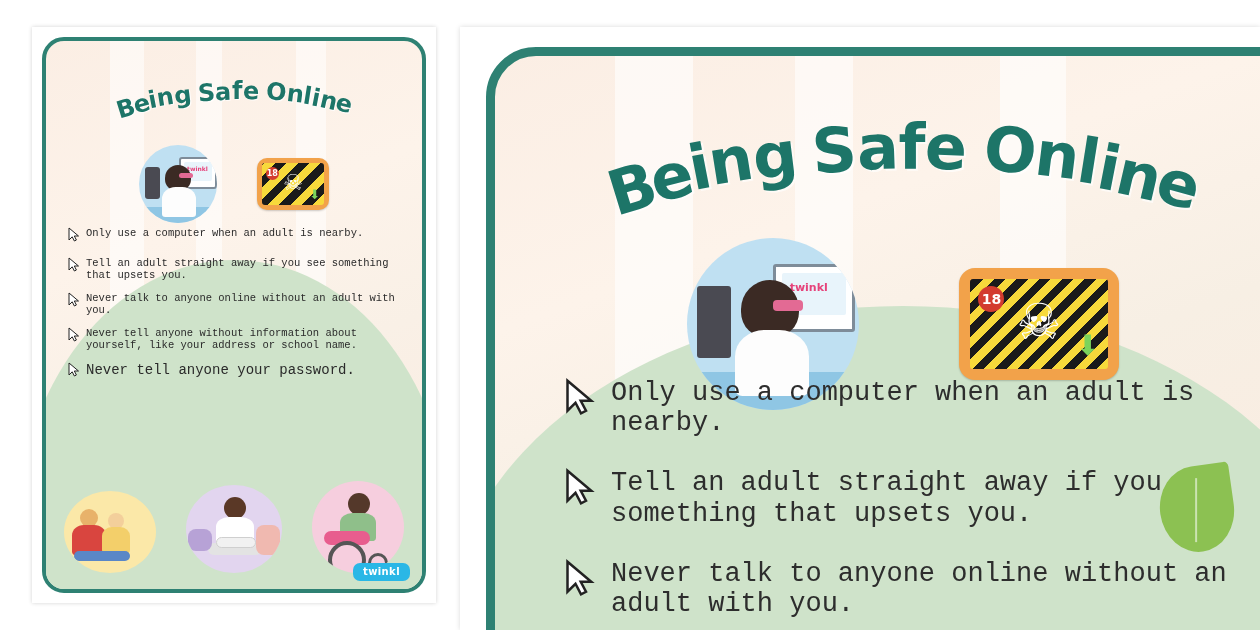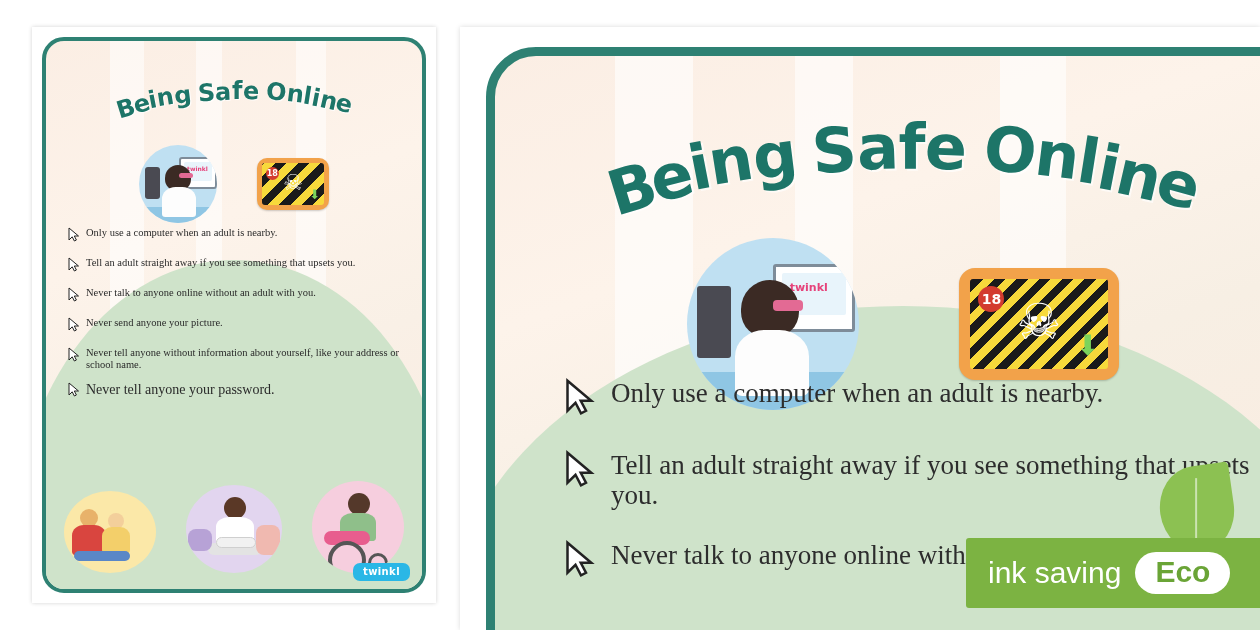--- a/index.html
+++ b/index.html
@@ -192,21 +192,21 @@
     display: flex;
     align-items: flex-start;
     margin-bottom: 11px;
   }
   .cursor-ico {
     flex: none;
     margin-right: 6px;
   }
   .bullet-text {
     color: #2a2a2a;
-    font-family: Liberation Serif, serif;
+    font-family: Liberation Mono, monospace;
   }
 
   .bottom-illus {
     position: absolute;
     left: 18px;
     right: 18px;
     bottom: 16px;
     display: flex;
     justify-content: space-between;
     align-items: flex-end;
@@ -418,28 +418,20 @@
               </svg>
           </span>
           <span class="bullet-text" style="font-size:10.5px;line-height:1.15;">Never talk to anyone online without an adult with you.</span>
         </div>
         <div class="bullet">
           <span class="cursor-ico">
             <svg width="12" height="15" viewBox="0 0 12 15">
                 <path d="M1 1 L1 13 L4.2 9.8 L6.4 14 L8.4 13 L6.3 9 L10.5 9 Z" fill="#ffffff" stroke="#222" stroke-width="1"></path>
               </svg>
           </span>
-          <span class="bullet-text" style="font-size:10.5px;line-height:1.15;">Never send anyone your picture.</span>
-        </div>
-        <div class="bullet">
-          <span class="cursor-ico">
-            <svg width="12" height="15" viewBox="0 0 12 15">
-                <path d="M1 1 L1 13 L4.2 9.8 L6.4 14 L8.4 13 L6.3 9 L10.5 9 Z" fill="#ffffff" stroke="#222" stroke-width="1"></path>
-              </svg>
-          </span>
           <span class="bullet-text" style="font-size:10.5px;line-height:1.15;">Never tell anyone without information about yourself, like your address or school name.</span>
         </div>
         <div class="bullet">
           <span class="cursor-ico">
             <svg width="12" height="15" viewBox="0 0 12 15">
                 <path d="M1 1 L1 13 L4.2 9.8 L6.4 14 L8.4 13 L6.3 9 L10.5 9 Z" fill="#ffffff" stroke="#222" stroke-width="1"></path>
               </svg>
           </span>
           <span class="bullet-text" style="font-size:14px;line-height:1.15;">Never tell anyone your password.</span>
         </div>
@@ -530,19 +522,15 @@
                 <path d="M1 1 L1 13 L4.2 9.8 L6.4 14 L8.4 13 L6.3 9 L10.5 9 Z" fill="#ffffff" stroke="#222" stroke-width="1"></path>
               </svg>
           </span>
           <span class="bullet-text">Never talk to anyone online without an adult with you.</span>
         </div>
 
       </div>
     </div>
 
     <div class="leaf"></div>
-    <div class="eco">
-      <span class="eco-text">ink saving</span>
-      <span class="eco-pill">Eco</span>
-    </div>
   </div>
 
 </div>
 
 </body></html>

